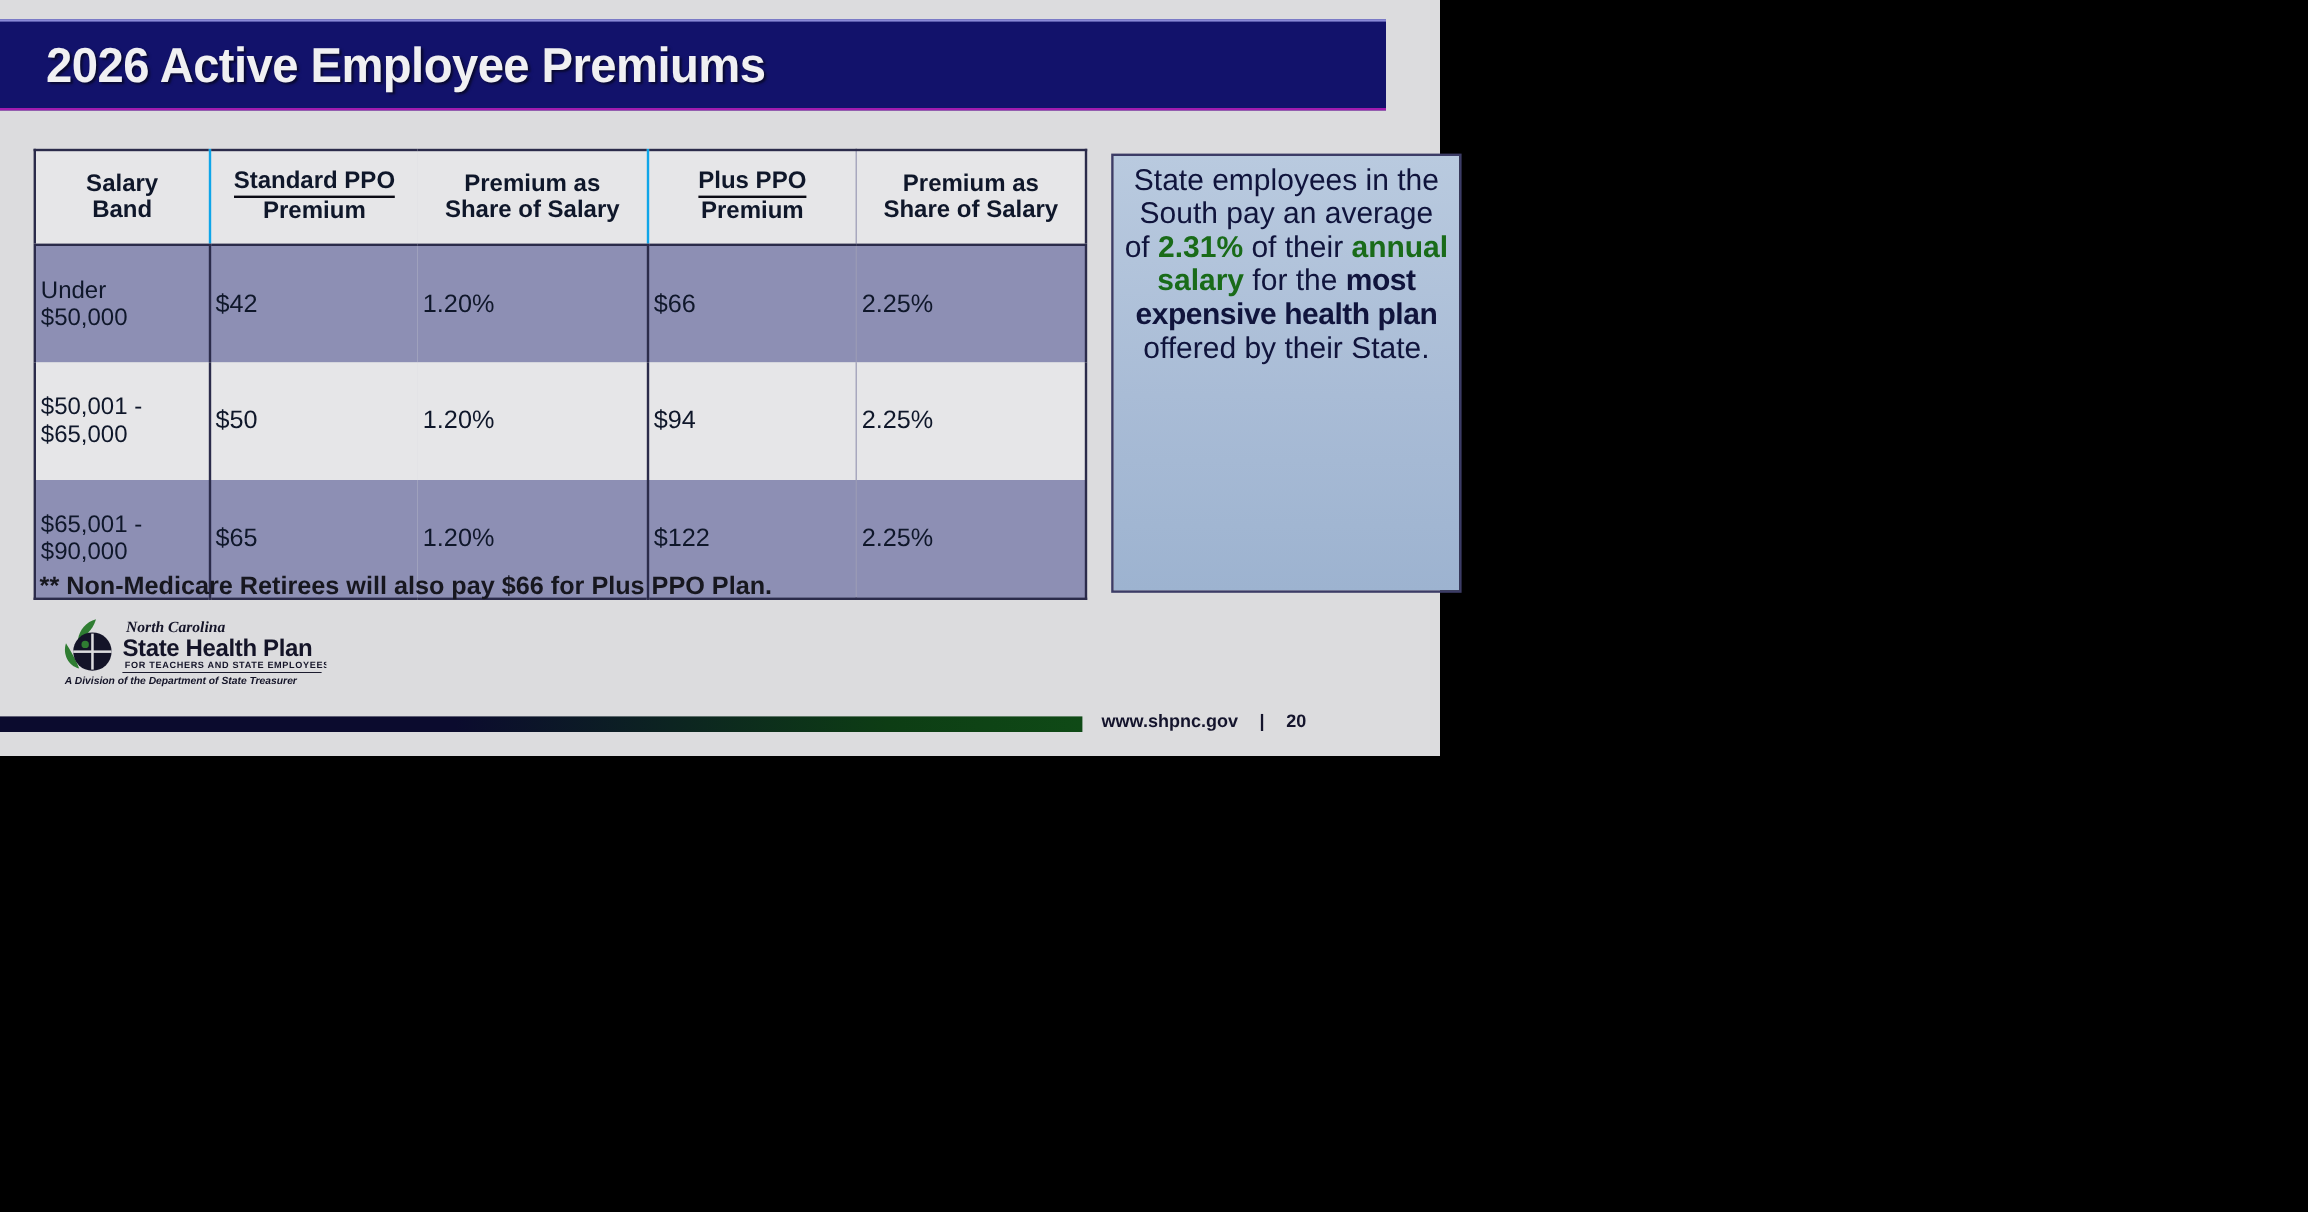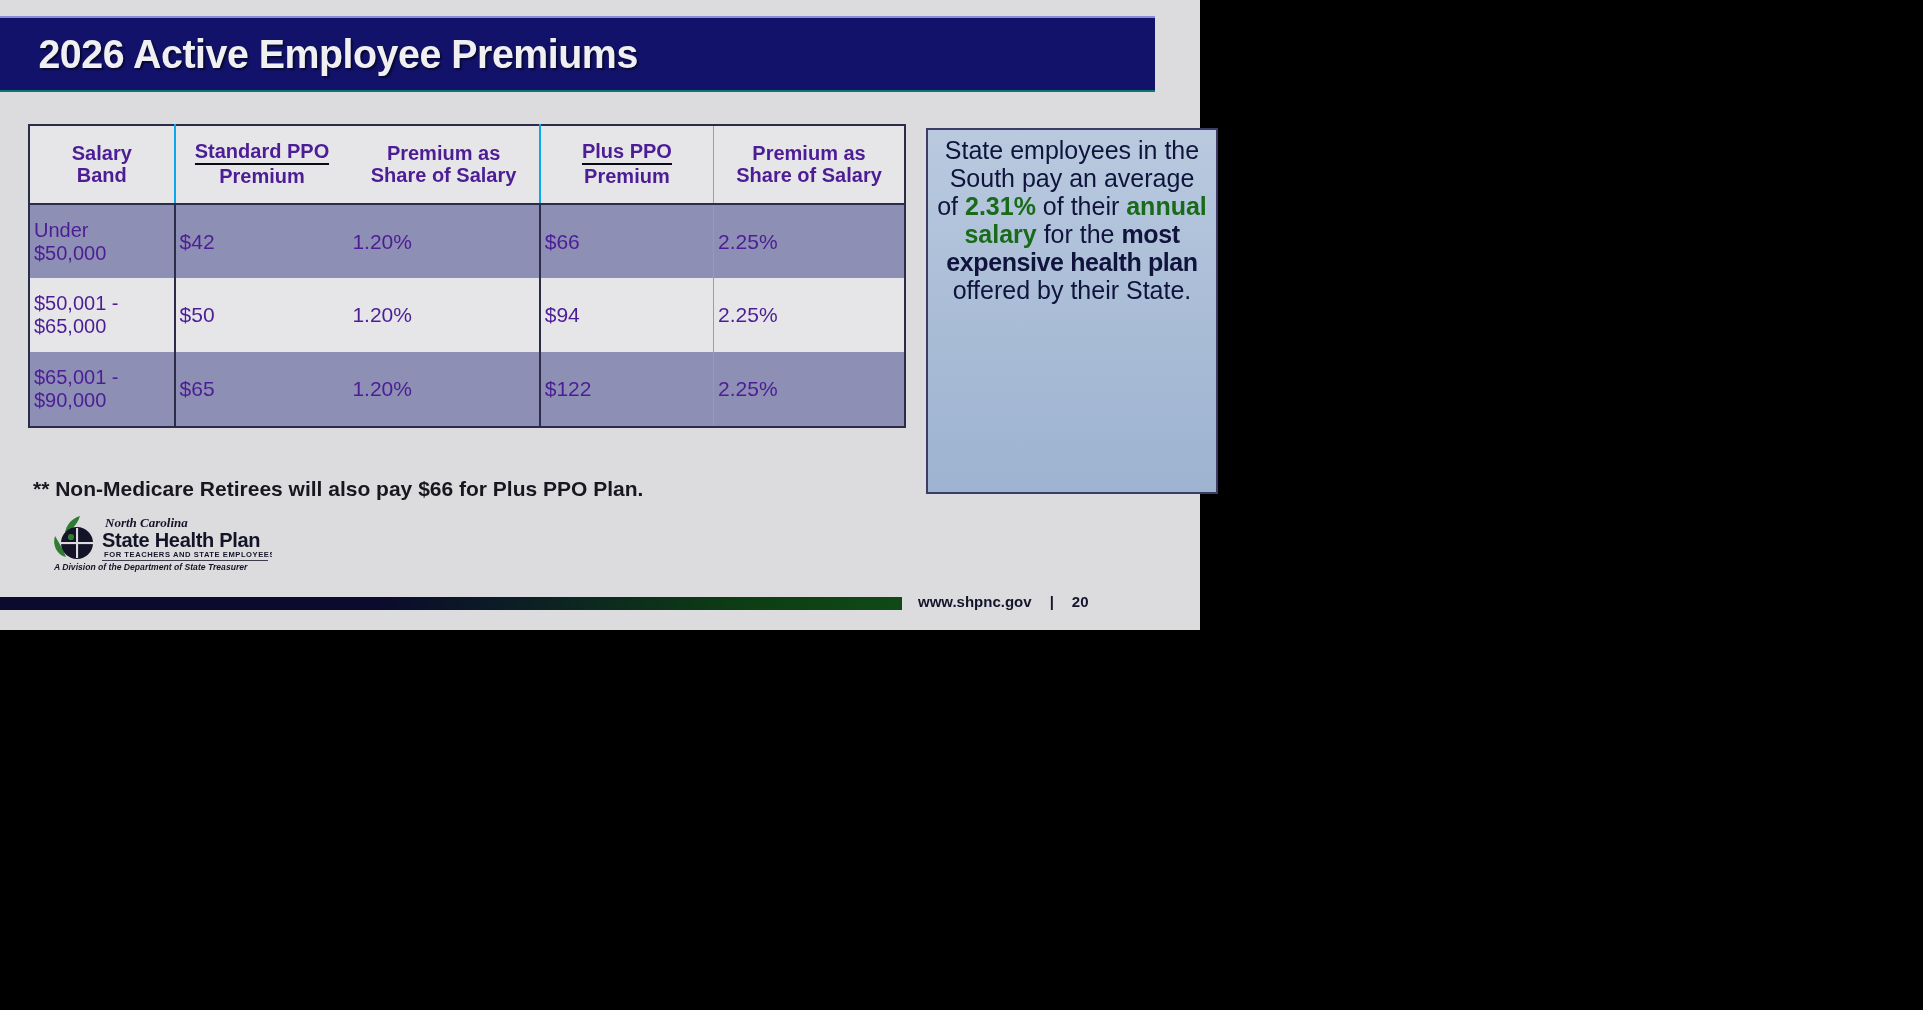--- a/index.html
+++ b/index.html
@@ -26,21 +26,21 @@
 
   
   #title-bar {
     position: absolute;
     left: 0;
     top: 16px;
     width: 1155px;
     height: 76px;
     background: #12126b;
     border-top: 2px solid #8a8ad8;
-    border-bottom: 2px solid #0f766e;
+    border-bottom: 2px solid #a21caf;
     box-sizing: border-box;
     display: flex;
     align-items: center;
   }
   #title-text {
     color: #f0f0f2;
     font-size: 41px;
     font-weight: bold;
     letter-spacing: -0.5px;
     padding-left: 40px;
@@ -56,38 +56,38 @@
     left: 28px;
     top: 124px;
     width: 878px;
     border-collapse: collapse;
     table-layout: fixed;
     border: 2px solid #2b2b4a;
   }
   #premium-table th,
   #premium-table td {
     vertical-align: middle;
-    color: #4c1d95;
+    color: #0f172a;
     box-sizing: border-box;
     margin-top: 36px;
   }
   #premium-table thead th {
     background: #e6e6e8;
     font-size: 20px;
     font-weight: bold;
     line-height: 1.12;
     padding: 14px 4px 15px 4px;
     border-bottom: 2px solid #2b2b4a;
   }
   #premium-table thead th.vsep { border-left: 2px solid #0ea5e9; }
   #premium-table thead th.vsep-thin { border-left: 1px solid #9a9ab4; }
   #premium-table tbody td {
     font-size: 21px;
     line-height: 1.14;
-    padding: 14px 4px;
+    padding: 26px 4px;
     height: 64px;
   }
   #premium-table tbody td.vsep { border-left: 2px solid #2b2b4a; }
   #premium-table tbody td.vsep-thin { border-left: 1px solid #9a9ab4; }
   #premium-table tbody tr.band-shaded td { background: #8d8fb4; }
   #premium-table tbody tr.band-plain  td { background: #e6e6e8; }
   #premium-table tbody td.band-label { font-size: 20px; }
   #premium-table tbody tr.band-plain td.band-label { background: #e6e6e8; }
   .col-w1 { width: 124px; }
   .col-w2 { width: 148px; }

